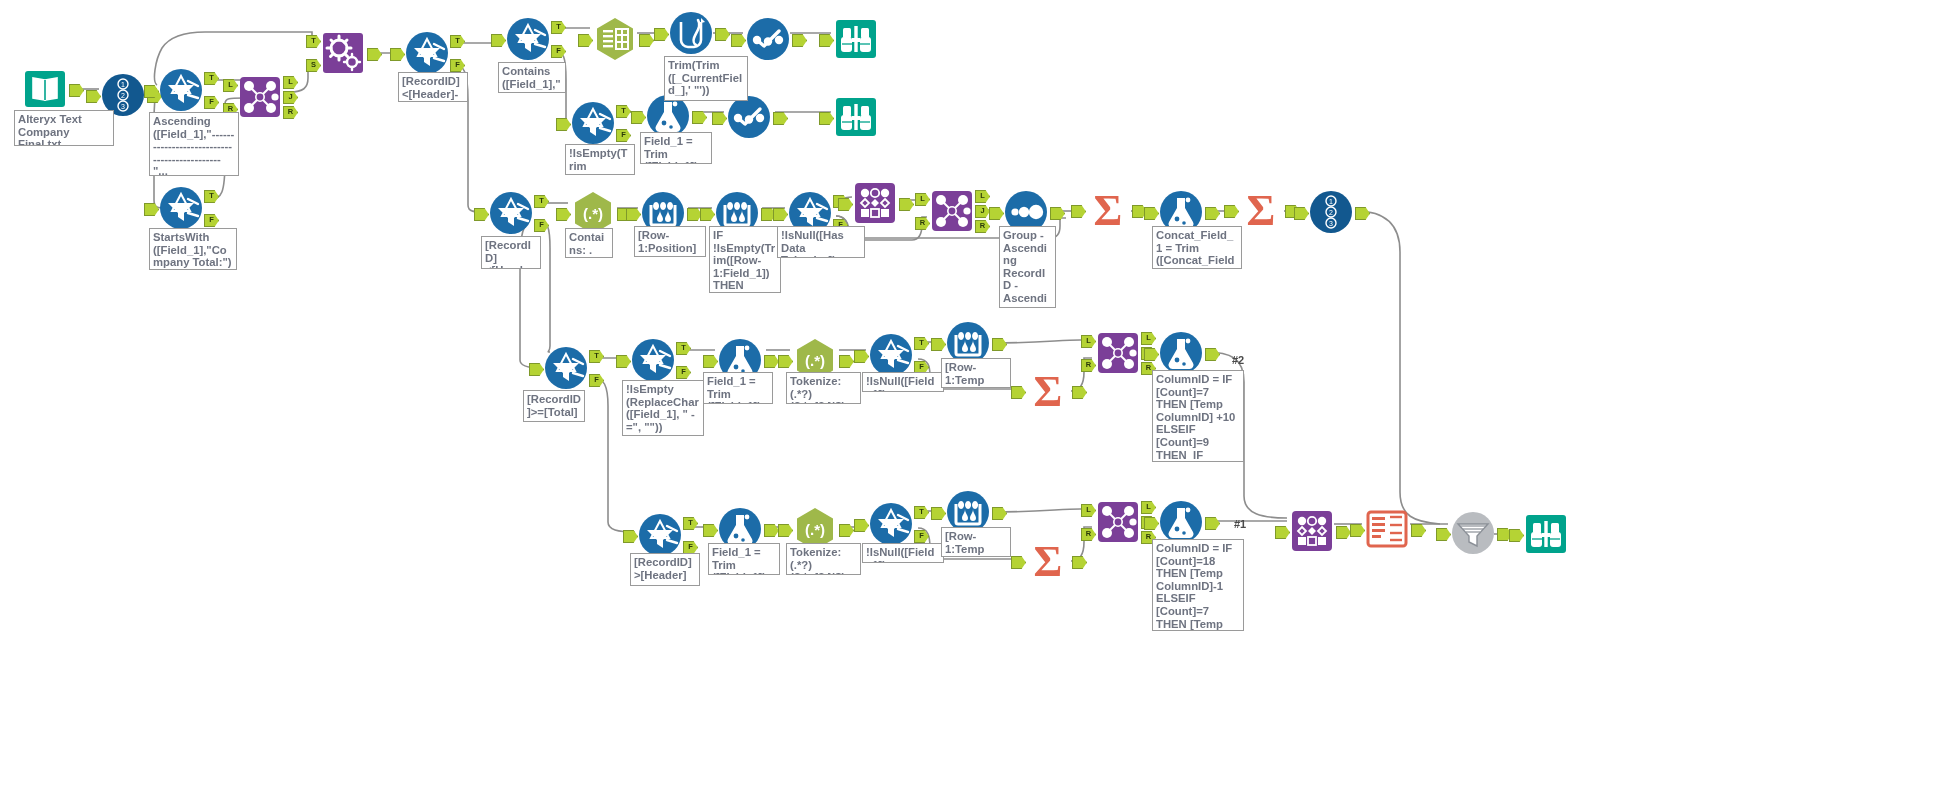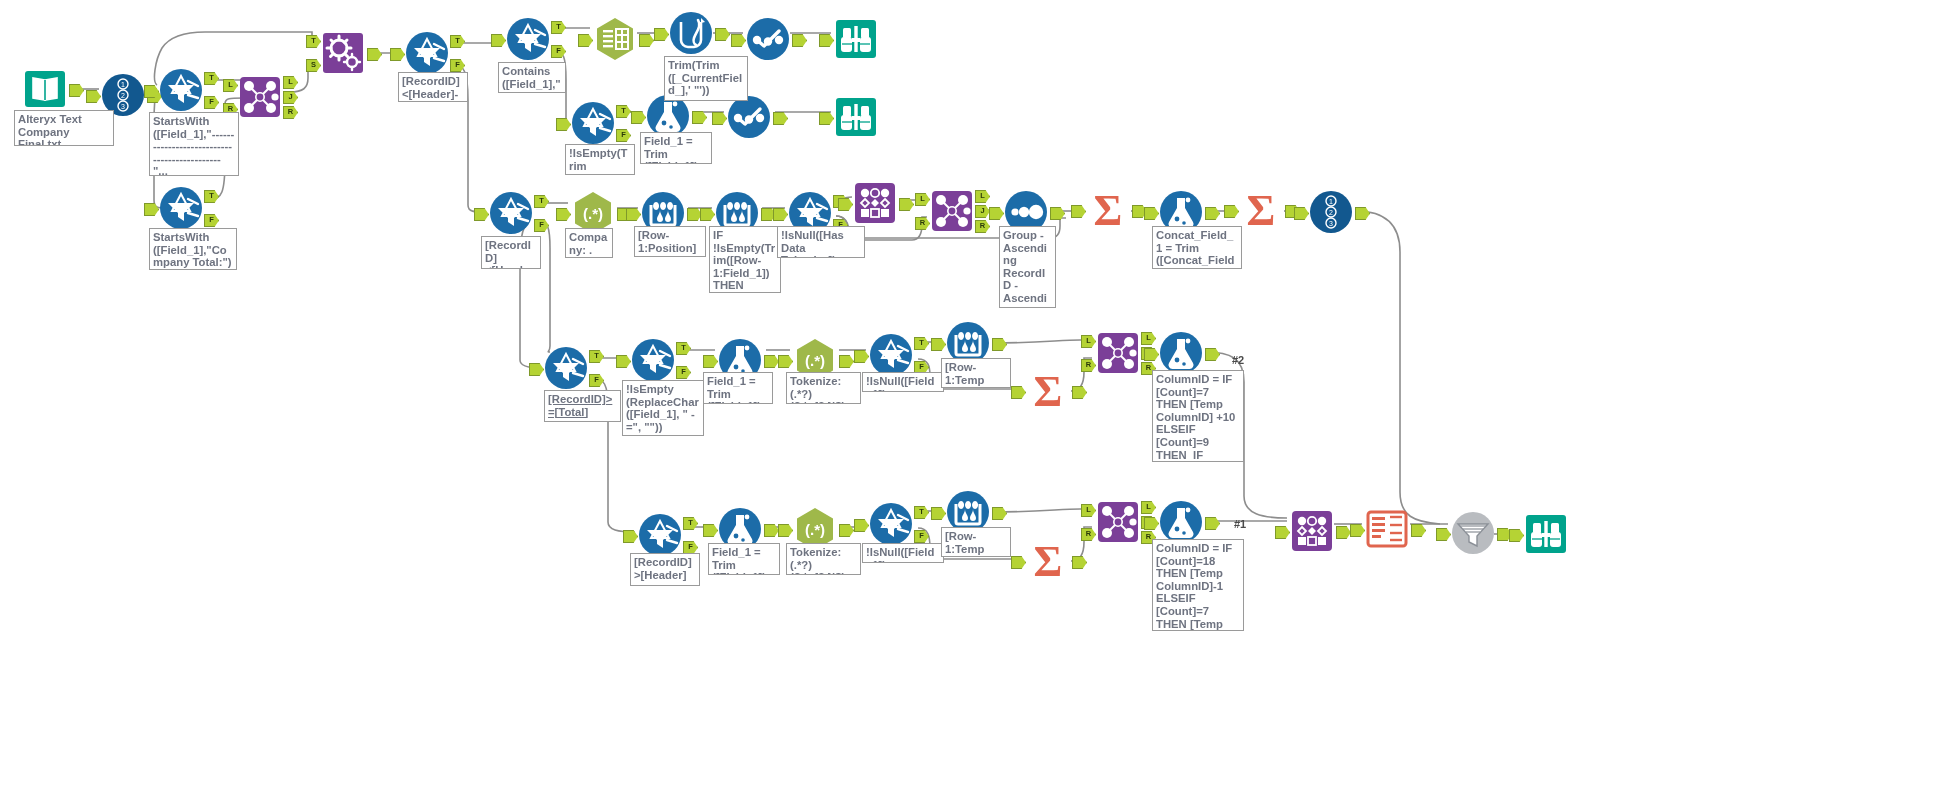--- a/index.html
+++ b/index.html
@@ -897,35 +897,35 @@
               <line x1="9" y1="28" x2="19" y2="28"></line>
               <line x1="27" y1="28" x2="37" y2="28"></line>
             </g>
           </svg>
         </div>
         <div class="anchor in" style="left: -14px; top: 18px;"></div>
       </div>
     </div>
   <div id="ann-layer">
       <div class="ann" style="left: 14px; top: 110px; width: 100px; height: 36px;">Alteryx Text Company Final.txt</div>
-      <div class="ann" style="left: 149px; top: 112px; width: 90px; height: 64px;">StartsWith ([Field_1],"---------------------------------------------"...</div>
+      <div class="ann" style="left: 149px; top: 112px; width: 90px; height: 64px;">Ascending ([Field_1],"---------------------------------------------"...</div>
       <div class="ann" style="left: 149px; top: 228px; width: 88px; height: 42px;">StartsWith ([Field_1],"Company Total:")</div>
       <div class="ann" style="left: 398px; top: 72px; width: 70px; height: 30px;">[RecordID]&lt;[Header]-2</div>
       <div class="ann" style="left: 498px; top: 62px; width: 68px; height: 31px;">Contains ([Field_1],":")</div>
       <div class="ann" style="left: 664px; top: 56px; width: 84px; height: 45px;">Trim(Trim ([_CurrentField_],' "'))</div>
       <div class="ann" style="left: 565px; top: 144px; width: 70px; height: 31px;">!IsEmpty(Trim ([Field_1]))</div>
       <div class="ann" style="left: 640px; top: 132px; width: 72px; height: 32px;">Field_1 = Trim ([Field_1])</div>
       <div class="ann" style="left: 481px; top: 236px; width: 60px; height: 33px;">[RecordID]&lt;[Header]</div>
-      <div class="ann" style="left: 565px; top: 228px; width: 48px; height: 30px;">Company: .</div>
+      <div class="ann" style="left: 565px; top: 228px; width: 48px; height: 30px;">Contains: .</div>
       <div class="ann" style="left: 634px; top: 226px; width: 72px; height: 31px;">[Row-1:Position]+1</div>
       <div class="ann" style="left: 709px; top: 226px; width: 72px; height: 67px;">IF !IsEmpty(Trim([Row-1:Field_1]) THEN [Row-1:Position] ELSE...</div>
       <div class="ann" style="left: 777px; top: 226px; width: 88px; height: 32px;">!IsNull([Has Data Tokenize])</div>
       <div class="ann" style="left: 999px; top: 226px; width: 57px; height: 82px;">Group - Ascending RecordID - Ascending Position - Ascending</div>
       <div class="ann" style="left: 1152px; top: 226px; width: 90px; height: 43px;">Concat_Field_1 = Trim ([Concat_Field_1])</div>
-      <div class="ann" style="left: 544px; top: 390px; width: 77px; height: 32px; text-decoration: underline;">[RecordID]&gt;=[Total]</div>
+      <div class="ann" style="left: 523px; top: 390px; width: 62px; height: 32px;">[RecordID]&gt;=[Total]</div>
       <div class="ann" style="left: 622px; top: 380px; width: 82px; height: 56px;">!IsEmpty (ReplaceChar ([Field_1], " -=", ""))</div>
       <div class="ann" style="left: 703px; top: 372px; width: 70px; height: 32px;">Field_1 = Trim ([Field_1])</div>
       <div class="ann" style="left: 786px; top: 372px; width: 75px; height: 32px;">Tokenize: (.*?)(?:\s{2,}|$)</div>
       <div class="ann" style="left: 862px; top: 372px; width: 82px; height: 20px;">!IsNull([Field_1])</div>
       <div class="ann" style="left: 941px; top: 358px; width: 70px; height: 30px;">[Row-1:Temp ColumnID]+1</div>
       <div class="ann" style="left: 1152px; top: 370px; width: 92px; height: 92px;">ColumnID = IF [Count]=7 THEN [Temp ColumnID] +10 ELSEIF [Count]=9 THEN  IF [Tem...</div>
       <div class="ann" style="left: 630px; top: 553px; width: 70px; height: 33px;">[RecordID]&gt;[Header]</div>
       <div class="ann" style="left: 708px; top: 543px; width: 72px; height: 32px;">Field_1 = Trim ([Field_1])</div>
       <div class="ann" style="left: 786px; top: 543px; width: 75px; height: 32px;">Tokenize: (.*?)(?:\s{2,}|$)</div>
       <div class="ann" style="left: 862px; top: 543px; width: 82px; height: 20px;">!IsNull([Field_1])</div>

